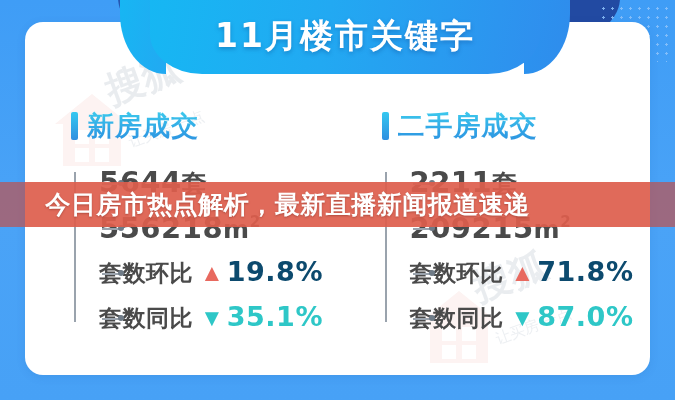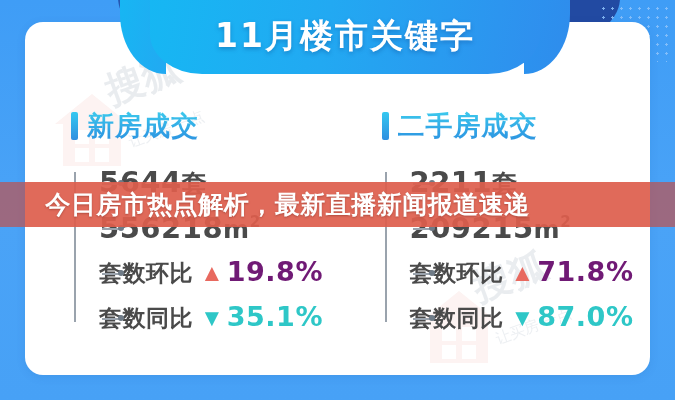--- a/index.html
+++ b/index.html
@@ -80,21 +80,21 @@
   .big-val sup{font-size:15px;vertical-align:super;}
 
   .metric{display:flex;align-items:baseline;gap:3px;}
   .metric .lbl{font-size:23px;font-weight:bold;color:#4a4a4a;letter-spacing:.5px;
     font-family:"DejaVu Sans",sans-serif;margin-right:4px;}
   .arrow{font-size:24px;font-weight:bold;line-height:1;}
   .arrow.up{color:#e8695f;}
   .arrow.down{color:#2ec7c7;}
   .pct{font-size:27px;font-weight:bold;letter-spacing:.5px;
     font-family:"DejaVu Sans",sans-serif;}
-  .pct.up{color:#701a75;}
+  .pct.up{color:#0c4a6e;}
   .pct.down{color:#2ec7c7;}
 
   
   .band{position:absolute;left:0;top:182px;width:675px;height:45px;
     background:rgba(206,70,55,.62);}
   .band-inner{position:absolute;left:25px;top:182px;width:625px;height:45px;
     background:rgba(224,97,80,.80);}
   .band-text{position:absolute;left:0;top:182px;width:575px;height:45px;
     display:flex;align-items:center;justify-content:center;
     color:#ffffff;font-size:25px;font-weight:bold;letter-spacing:.5px;

